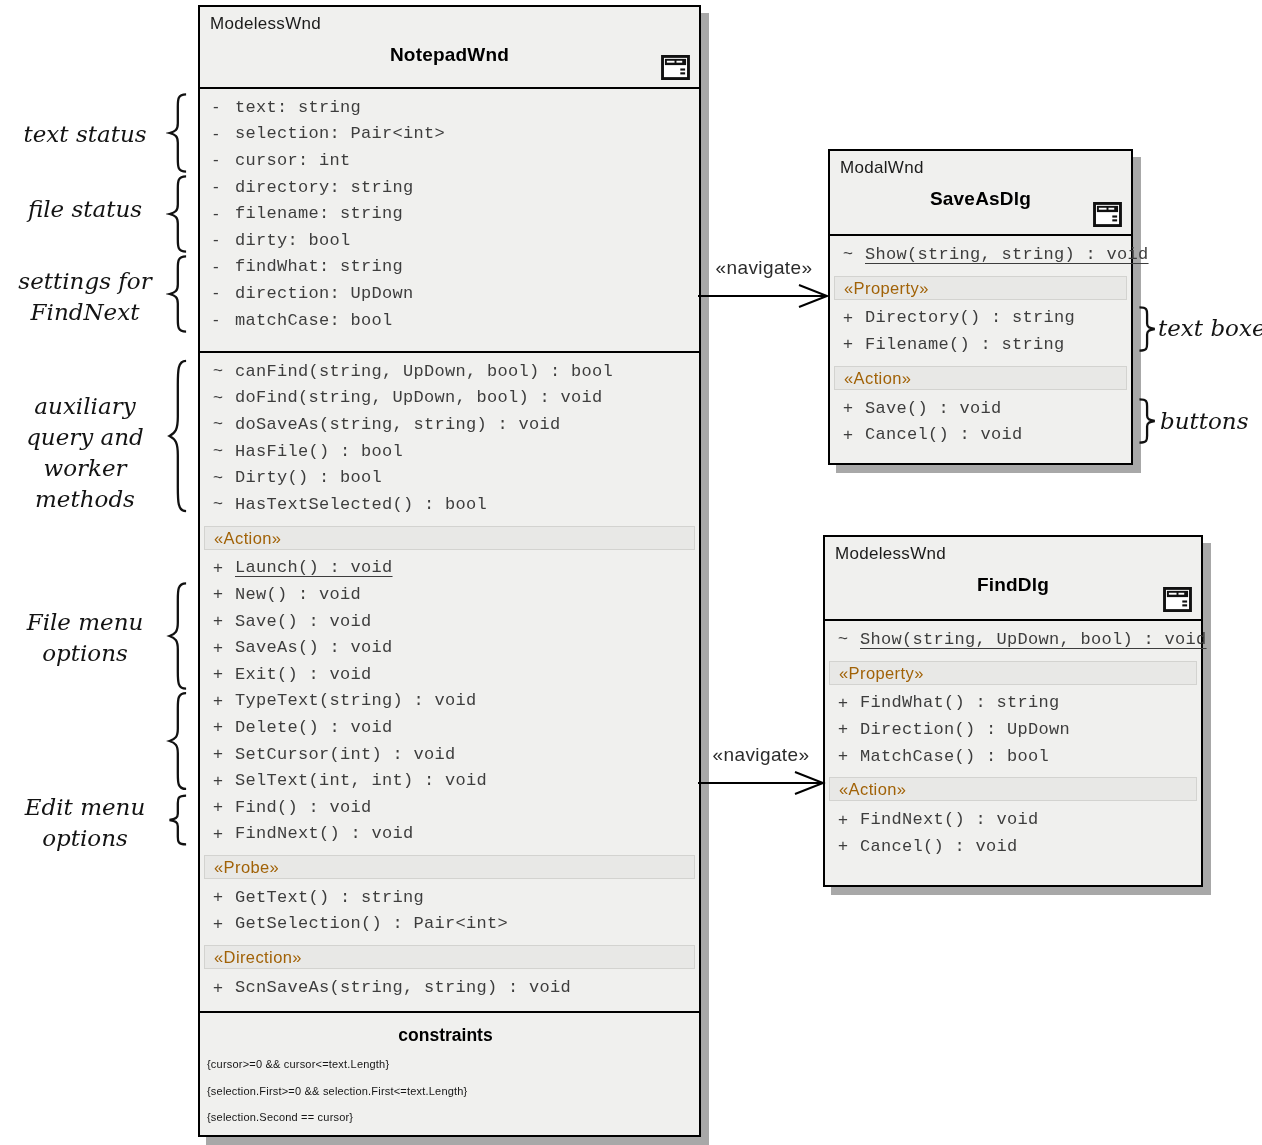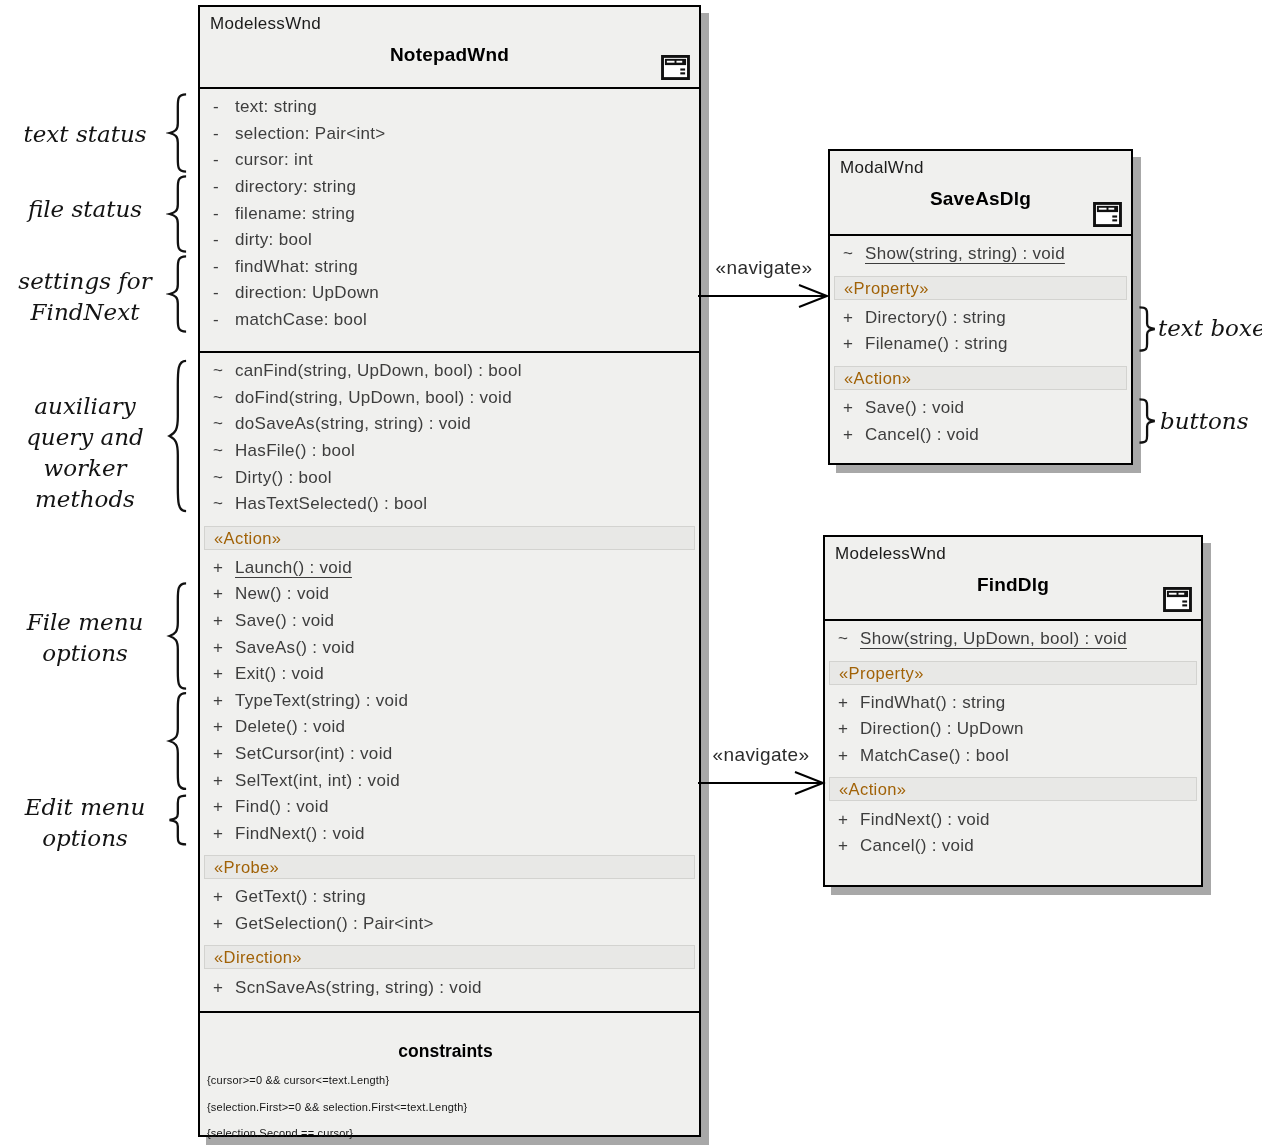--- a/index.html
+++ b/index.html
@@ -18,30 +18,30 @@
   .meta  { font-size:17px; color:#1b1b1b; letter-spacing:.3px; white-space:nowrap; }
   .cname { text-align:center; font-size:19px; font-weight:bold; color:#000; margin-top:10px; letter-spacing:.2px; }
   .winicon { position:absolute; right:9px; bottom:7px; }
 
   .compartment { position:relative; padding-top:5px; }
   .attrs   { height:264px; border-bottom:2px solid #000; }
   .methods { height:660px; border-bottom:2px solid #000; }
 
   .mrow { height:26.6px; display:flex; align-items:center; color:#3d3d3d; font-size:17px; letter-spacing:.3px; }
   .vis  { flex:0 0 35px; padding-left:13px; }
-  .mtext{ white-space:nowrap; }
+  .mtext{ white-space:nowrap;font-family:Liberation Mono, monospace; }
   .mtext.u { text-decoration:underline; text-underline-offset:4px; }
 
   .band {
     margin:8px 4px 5px 4px; height:24px; line-height:22px;
     background:#e8e8e6; border:1px solid #d3d3d0; color:#a16207;
     padding-left:9px; font-size:16.5px; letter-spacing:.4px; white-space:nowrap;
   }
 
-  .constraints { padding:6px 8px 0 0;margin-top:16px; }
+  .constraints { padding:6px 8px 0 0; }
   .ctitle { text-align:center; font-weight:bold; font-size:17.5px; color:#000; margin:6px 0 5px 0; }
   .clines .line { font-size:11px; line-height:26.5px; padding-left:7px; color:#151515; white-space:nowrap; letter-spacing:.2px; }
 
   
   .ann { position:absolute; font-family:"DejaVu Serif", serif; color:#131313;font-style:italic; }
   .ann .line { font-size:23px; line-height:31px; text-align:center; white-space:nowrap; }
   .ann.right .line { text-align:left; }
   .brace { position:absolute; }
   .brace path { stroke:#111; stroke-width:2.3; fill:none; vector-effect:non-scaling-stroke; }
 

